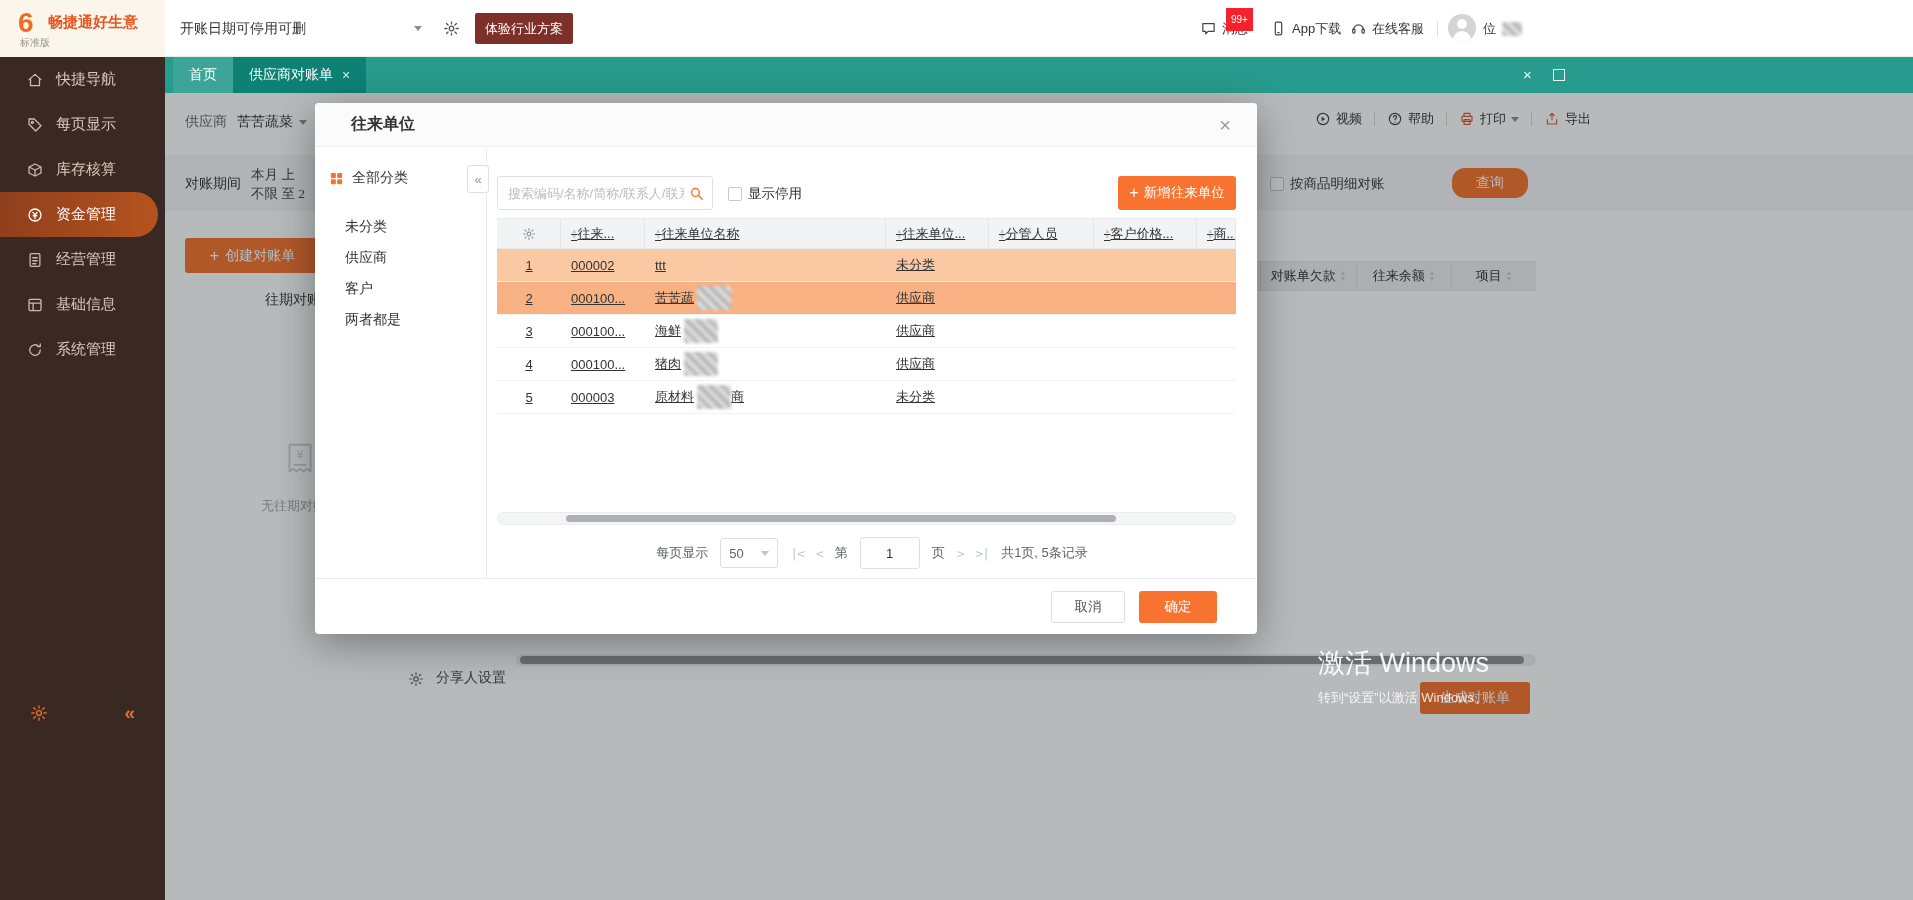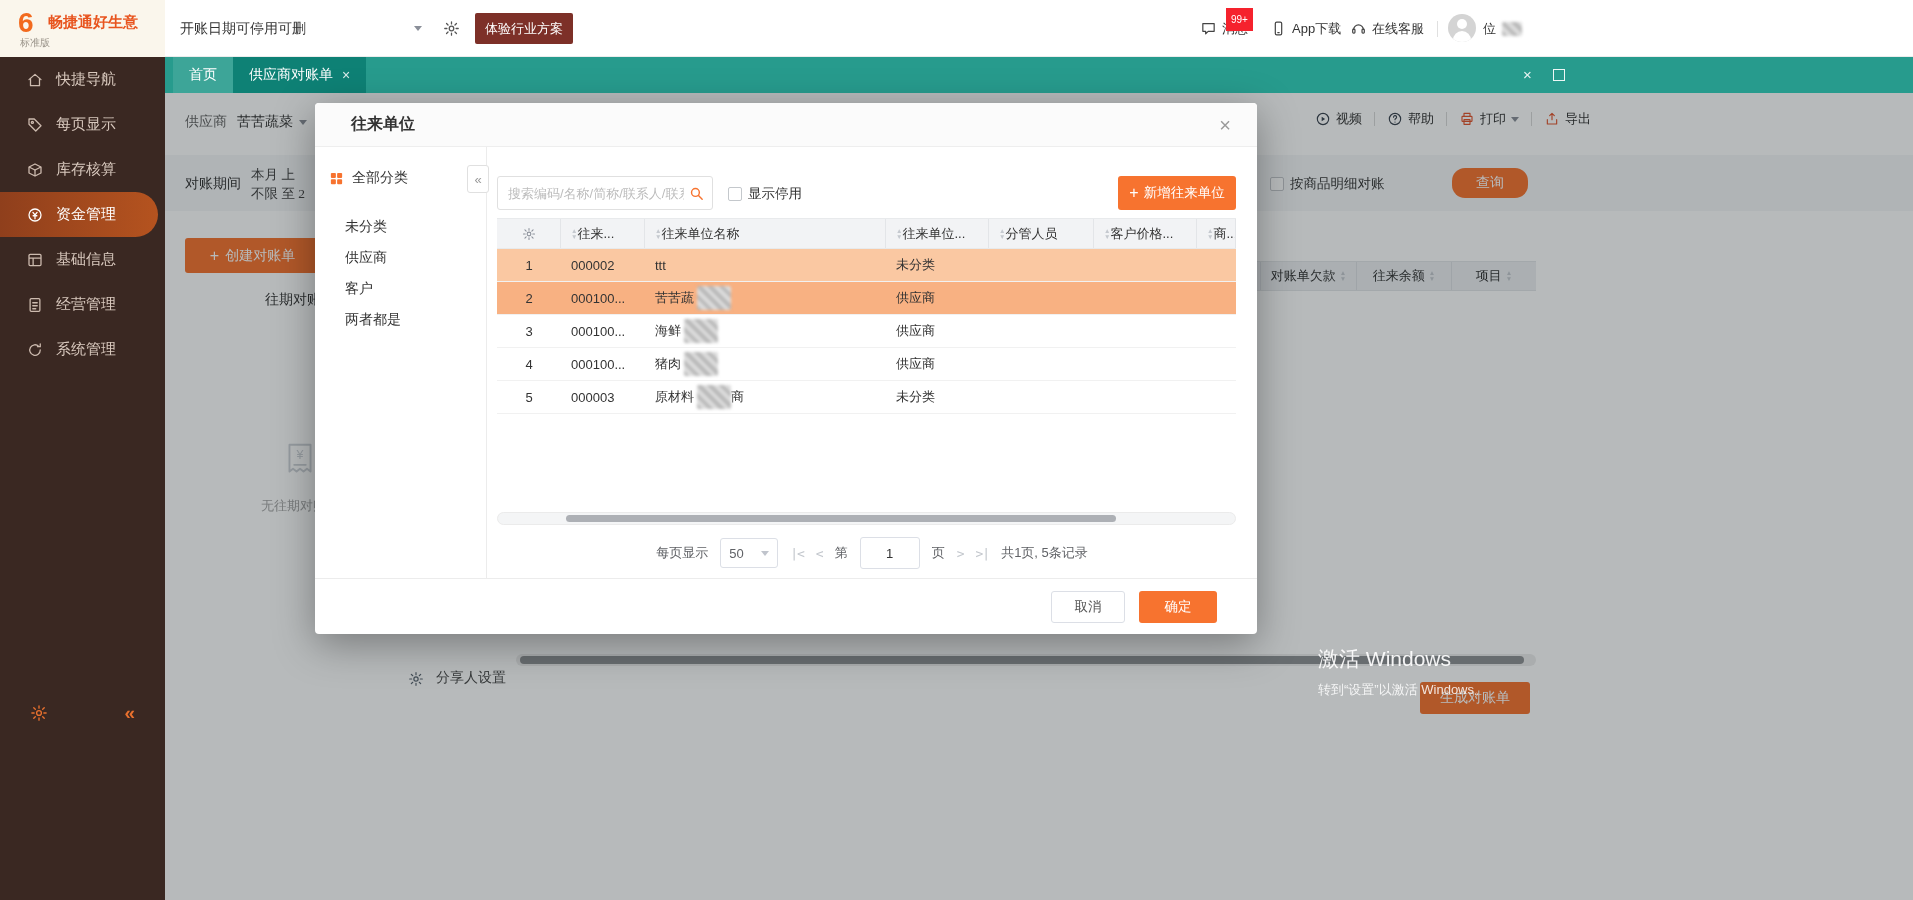--- a/index.html
+++ b/index.html
@@ -76,42 +76,42 @@
   .empty-text { margin-top:13px; color:#a5a5a5; font-size:13px; }
   .h-scroll { position:absolute; left:351px; top:561px; width:1020px; height:12px; background:#ededed; border-radius:6px; }
   .h-scroll .thumb { position:absolute; left:4px; top:2px; width:1004px; height:8px; background:#8f9194; border-radius:4px; cursor:pointer; }
   .share-row { position:absolute; left:243px; top:576px; display:flex; align-items:flex-end; gap:12px; color:#4a4a4a; cursor:pointer; }
   .share-row .aicon { width:16px; height:16px; color:#5a6570; }
   .generate-btn { position:absolute; left:1255px; top:589px; width:110px; height:32px; background:#f7732f; border-radius:3px; color:#fff; display:flex; align-items:center; justify-content:center; cursor:pointer; }
 
   
   .overlay { position:absolute; left:165px; top:93px; width:1748px; height:807px; background:rgba(15,25,30,.3); z-index:50; }
   .watermark { position:absolute; left:1318px; top:645px; z-index:60; pointer-events:none; }
-  .wm1 { font-size:21px; color:rgba(255,255,255,.92); }
+  .wm1 { font-size:27px; color:rgba(255,255,255,.92); }
   .wm2 { margin-top:8px; font-size:13px; color:rgba(255,255,255,.85); }
 
   
   .modal { position:absolute; left:315px; top:103px; width:942px; height:531px; background:#fff; border-radius:4px; box-shadow:0 10px 40px rgba(0,0,0,.35); z-index:100; }
   .m-header { height:44px; background:#fbfbfb; border-bottom:1px solid #eee; border-radius:4px 4px 0 0; display:flex; align-items:center; justify-content:space-between; padding:0 26px 0 36px; }
   .m-title { font-size:16px; font-weight:bold; color:#333; }
   .m-close { font-size:20px; color:#9a9a9a; cursor:pointer; line-height:20px; }
   .m-body { position:absolute; left:0; top:44px; right:0; bottom:56px; }
   .m-cats { position:absolute; left:0; top:0; bottom:0; width:172px; border-right:1px solid #ececec; }
   .cat-header { position:absolute; left:14px; top:22px; display:flex; align-items:center; gap:8px; color:#333; cursor:pointer; }
   .cat-collapse { position:absolute; right:-3px; top:18px; width:22px; height:28px; background:#fff; border:1px solid #e0e0e0; border-radius:3px; display:flex; align-items:center; justify-content:center; color:#999; font-size:13px; cursor:pointer; z-index:2; }
   .cat-list { position:absolute; left:0; top:64px; right:0; }
   .cat-item { height:31px; display:flex; align-items:center; padding-left:30px; font-size:14px; color:#333; cursor:pointer; }
   .m-main { position:absolute; left:172px; right:0; top:0; bottom:0; }
   .m-search { position:absolute; left:10px; top:29px; width:216px; height:34px; border:1px solid #e0e0e0; border-radius:3px; }
   .m-search input { width:100%; height:100%; border:0; outline:none; padding:0 28px 0 10px; font-size:13px; color:#333; font-family:inherit; background:transparent; }
   .m-search input::placeholder { color:#bcbcbc; }
   .m-search .mag { position:absolute; right:7px; top:8px; width:17px; height:17px; color:#f7732f; cursor:pointer; }
   .m-showdisabled { position:absolute; left:241px; top:38px; display:flex; align-items:center; gap:6px; font-size:13.5px; color:#333; cursor:pointer; }
   .m-add-btn { position:absolute; right:21px; top:29px; width:118px; height:34px; background:#f7732f; border-radius:3px; color:#fff; font-size:13.5px; display:flex; align-items:center; justify-content:center; gap:5px; cursor:pointer; }
-  .m-table { position:absolute; left:10px; top:71px; width:739px; }
+  .m-table { position:absolute; left:10px; top:71px; width:739px;text-decoration:underline; }
   .t-head { height:31px; display:flex; background:#f2f3f5; border-top:1px solid #e8eaec; border-bottom:1px solid #e8eaec; }
   .t-head .cell { border-right:1px solid #e3e5e8; font-size:13px; color:#333; cursor:pointer; }
   .cell { display:flex; align-items:center; padding-left:10px; height:100%; overflow:hidden; white-space:nowrap; }
   .c0 { width:64px; justify-content:center; padding-left:0 !important; }
   .c1 { width:84px; } .c2 { width:241px; } .c3 { width:103px; } .c4 { width:105px; } .c5 { width:103px; } .c6 { width:39px; }
   .t-row { height:33px; display:flex; border-bottom:1px solid #f1f1f1; font-size:13px; color:#333; cursor:pointer; }
   .t-row.hl1 { background:#fac8a2; }
   .t-row.hl2 { background:#f8b182; }
   .blur-patch { display:inline-block; width:34px; height:24px; margin-left:3px; border-radius:2px; vertical-align:middle;
     background:repeating-linear-gradient(45deg,#b9b9b9 0 4px,#dcdcdc 4px 8px); filter:blur(1.5px); }
@@ -170,35 +170,35 @@
         <span class="sicon">
             <svg viewBox="0 0 24 24" width="18" height="18" fill="none" stroke="currentColor" stroke-width="1.7" stroke-linecap="round">
               <circle cx="12" cy="12" r="8"></circle>
               <path d="M9.2 8.5l2.8 3.5 2.8-3.5M9.5 13h5M12 12.5V17"></path>
             </svg>
           </span>
         <span>资金管理</span>
       </div>
       <div class="side-item">
         <span class="sicon">
+            <svg viewBox="0 0 24 24" width="18" height="18" fill="none" stroke="currentColor" stroke-width="1.7" stroke-linecap="round">
+              <rect x="5.5" y="3.5" width="13" height="17" rx="1.5"></rect>
+              <path d="M9 9h6M9 13h6M9 17h4"></path>
+            </svg>
+          </span>
+        <span>经营管理</span>
+      </div>
+      <div class="side-item">
+        <span class="sicon">
             <svg viewBox="0 0 24 24" width="18" height="18" fill="none" stroke="currentColor" stroke-width="1.7">
               <rect x="4" y="4.5" width="16" height="15" rx="1.5"></rect>
               <path d="M4 9.5h16M9.5 9.5v10"></path>
             </svg>
           </span>
         <span>基础信息</span>
-      </div>
-      <div class="side-item">
-        <span class="sicon">
-            <svg viewBox="0 0 24 24" width="18" height="18" fill="none" stroke="currentColor" stroke-width="1.7" stroke-linecap="round">
-              <rect x="5.5" y="3.5" width="13" height="17" rx="1.5"></rect>
-              <path d="M9 9h6M9 13h6M9 17h4"></path>
-            </svg>
-          </span>
-        <span>经营管理</span>
       </div>
       <div class="side-item">
         <span class="sicon">
             <svg viewBox="0 0 24 24" width="18" height="18" fill="none" stroke="currentColor" stroke-width="1.7" stroke-linecap="round">
               <path d="M19 12a7 7 0 11-2-4.9"></path>
               <path d="M19 3.8v3.7h-3.7"></path>
             </svg>
           </span>
         <span>系统管理</span>
       </div>

